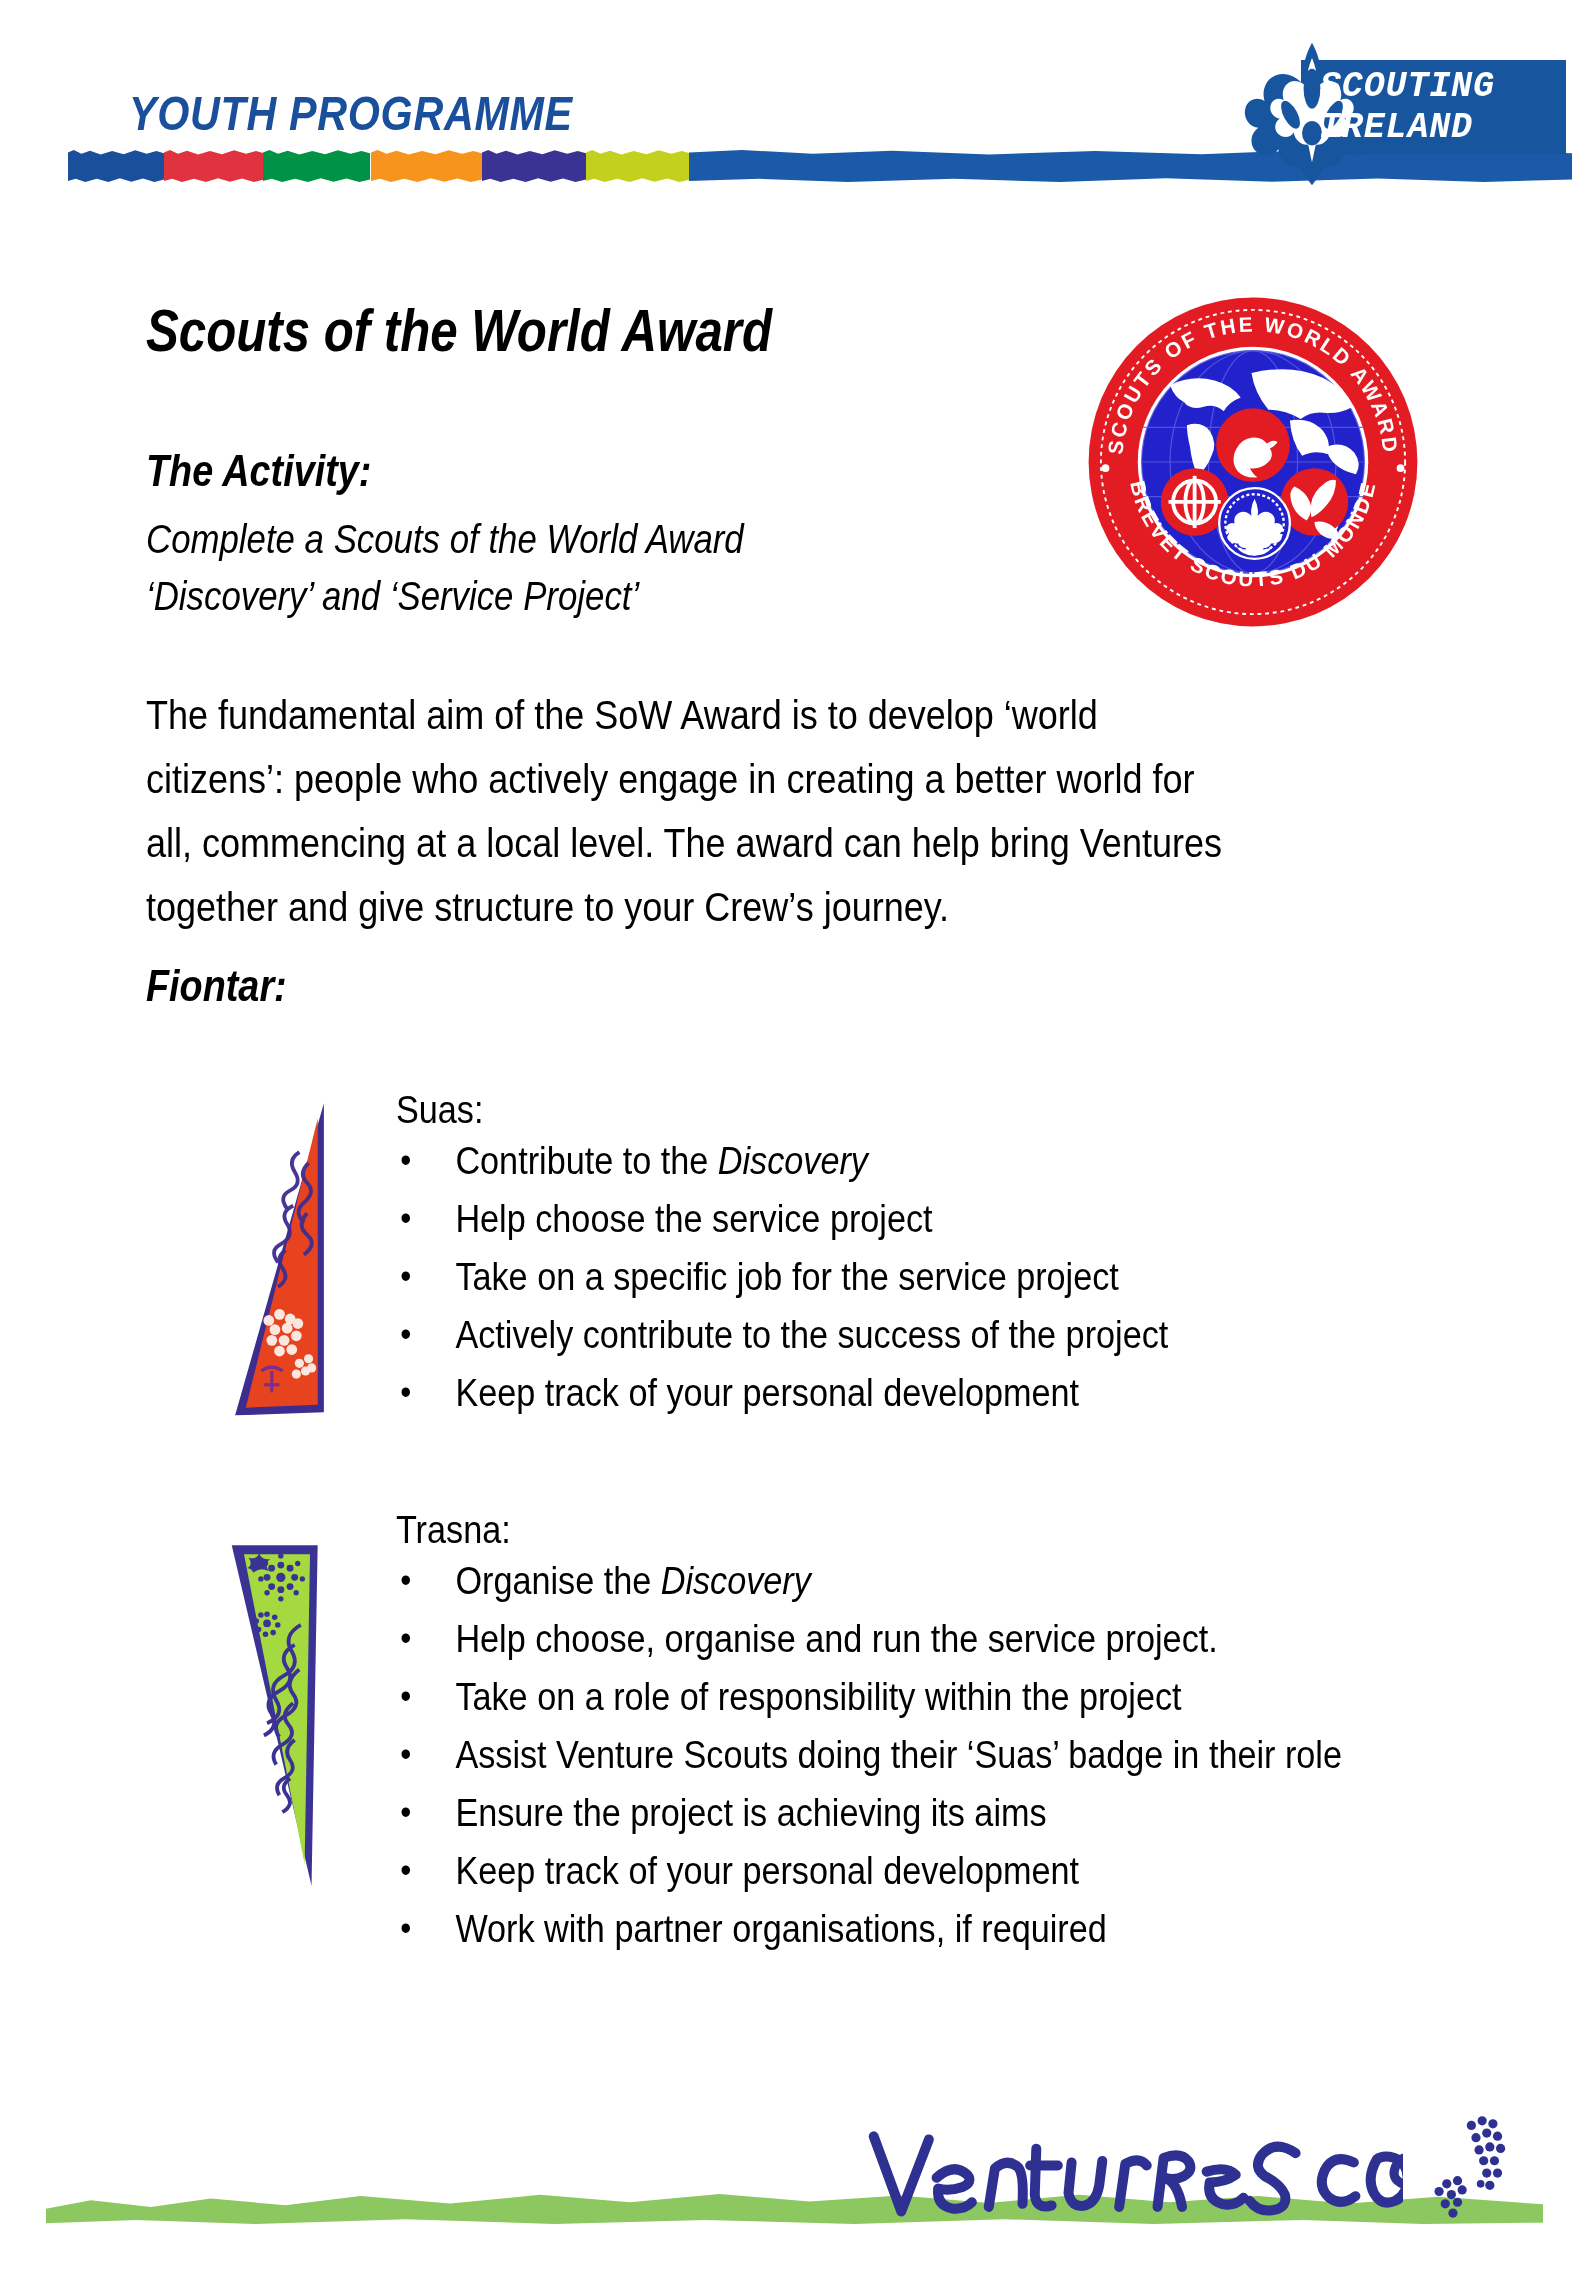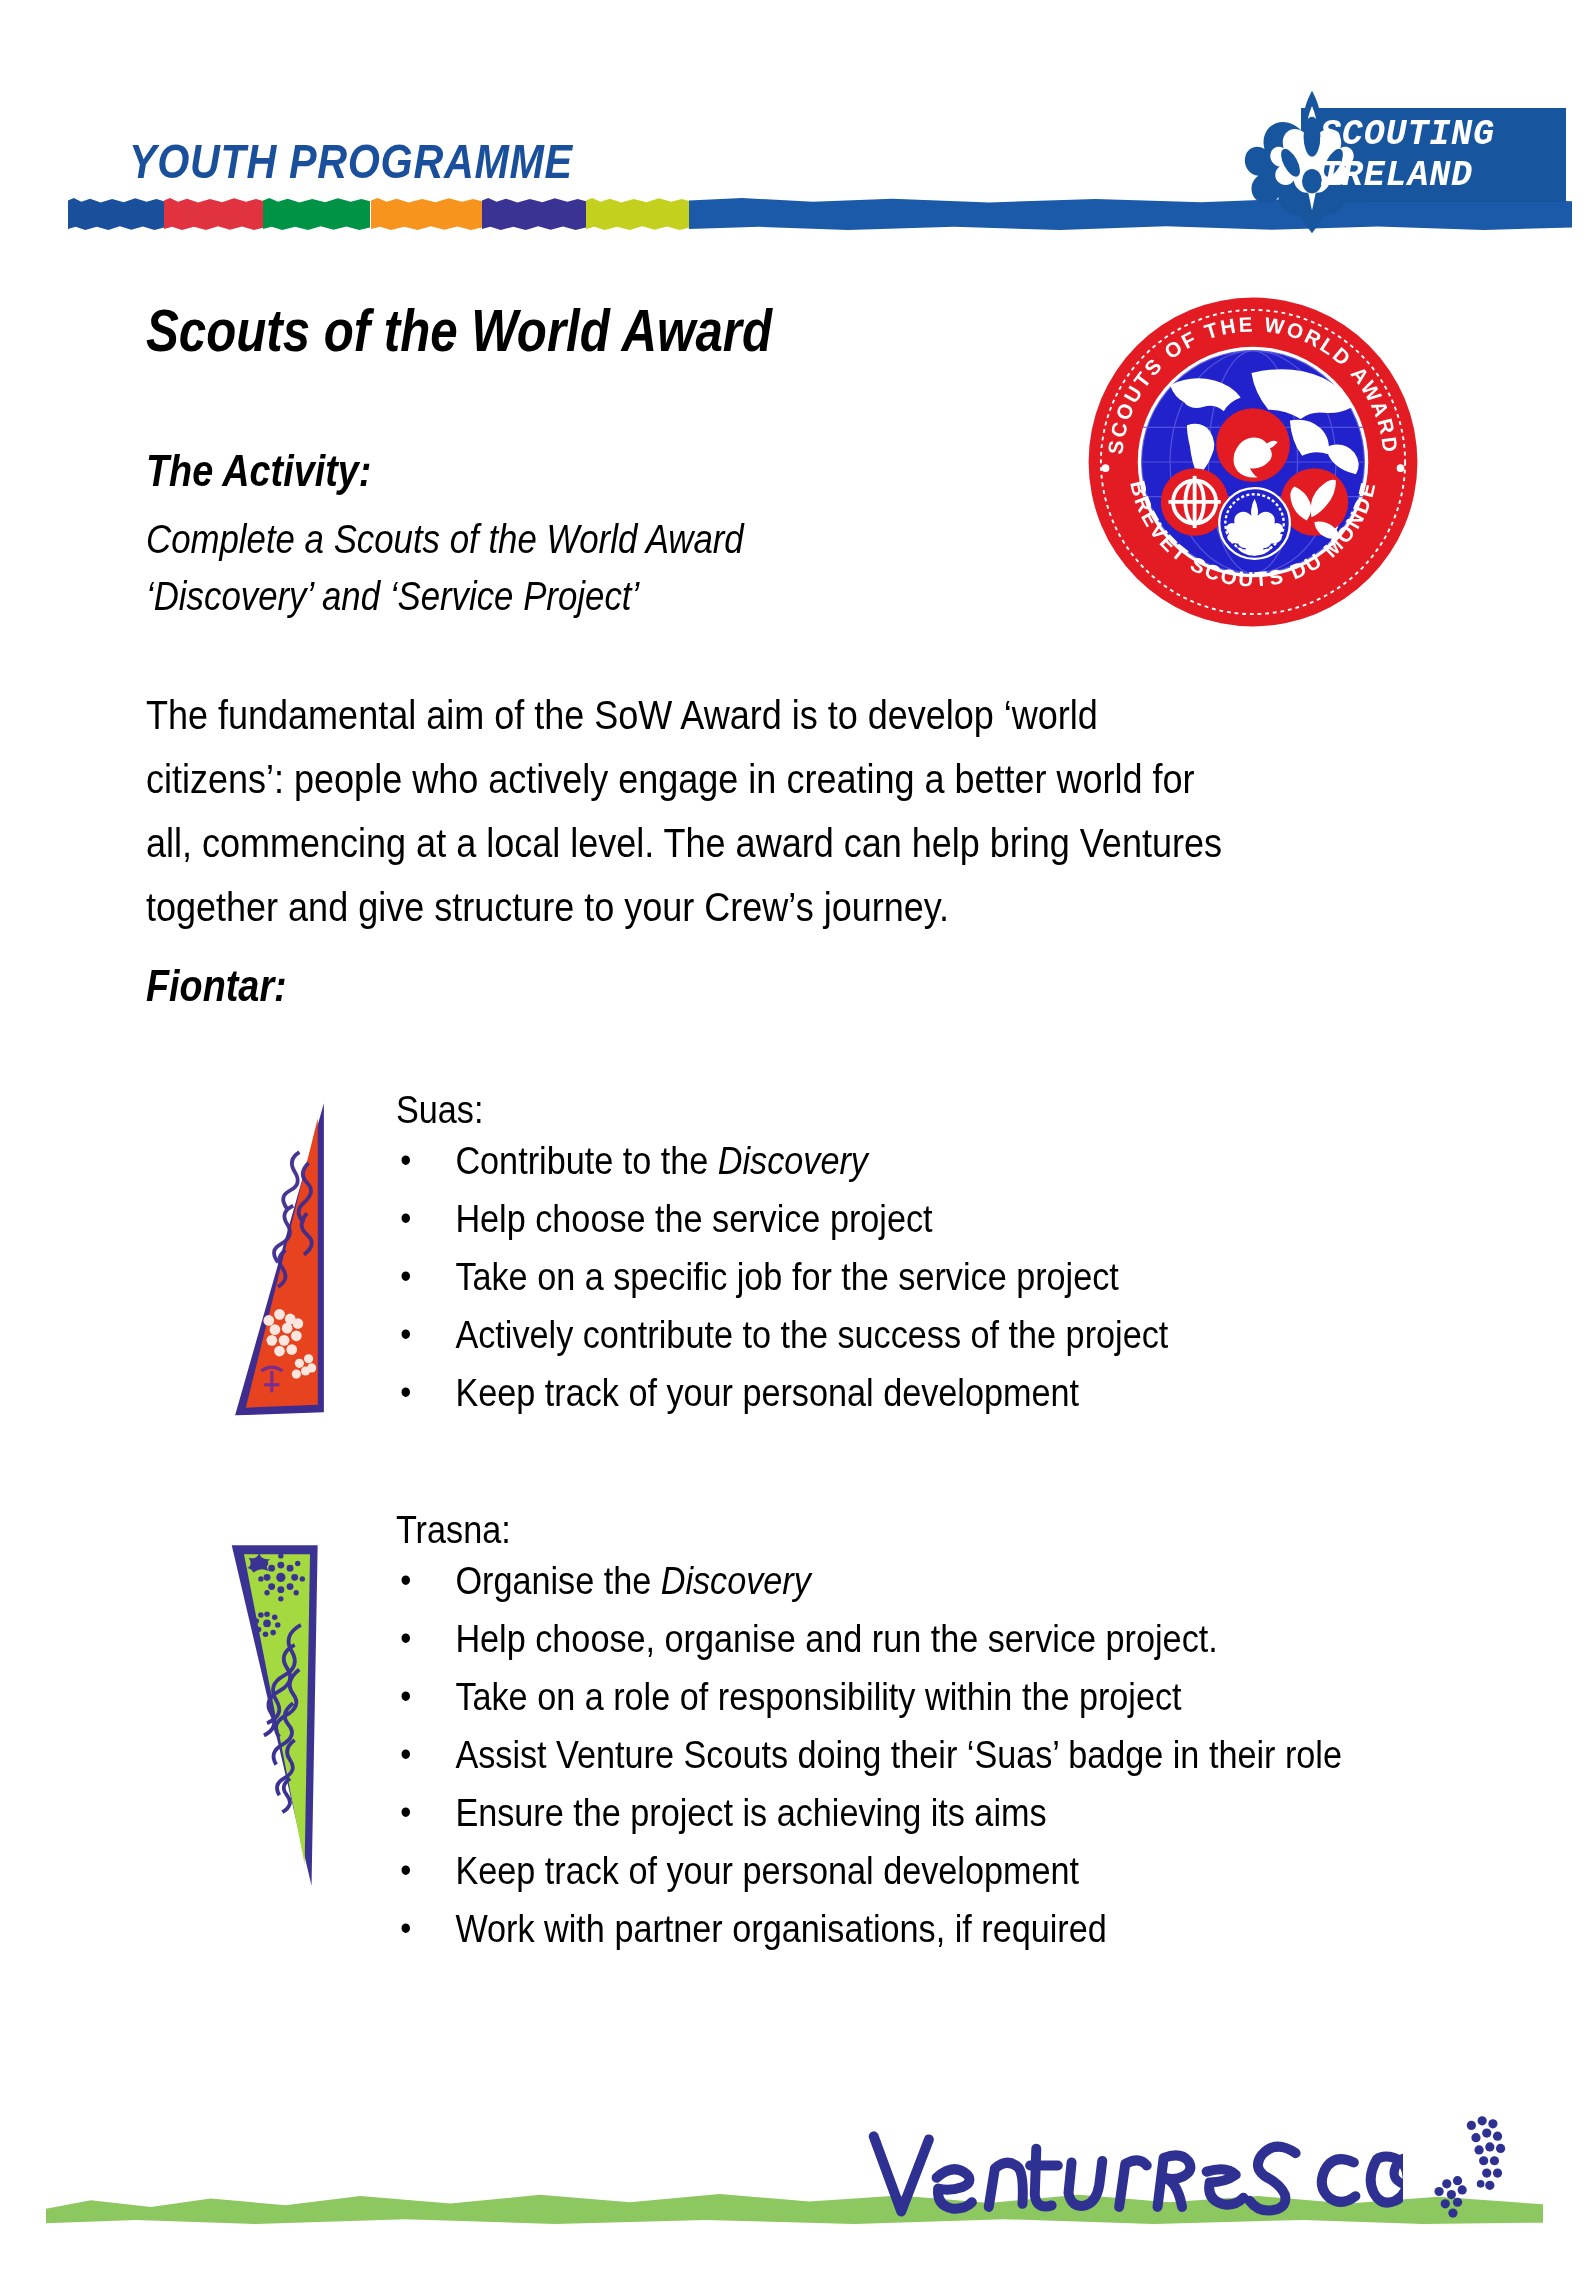--- a/index.html
+++ b/index.html
@@ -5,21 +5,21 @@
   html,body{margin:0;padding:0;background:#fff;}
   body{
     width:1589px;height:2295px;
     font-family:"Liberation Sans", sans-serif;
     color:#000;
     position:relative;
     overflow:hidden;
   }
 
   
-  .header{position:absolute;left:0;top:0;width:1589px;height:207px;margin-top:48px;}
+  .header{position:absolute;left:0;top:0;width:1589px;height:207px;}
 
   .yp-title{
     position:absolute;left:129px;top:86px;
     font-family:"Liberation Sans", sans-serif;
     font-weight:bold;font-style:italic;
     font-size:48px;letter-spacing:0.8px;
     color:#1a4f9c;
     transform:scaleX(.86);transform-origin:left top;
     white-space:nowrap;
   }

